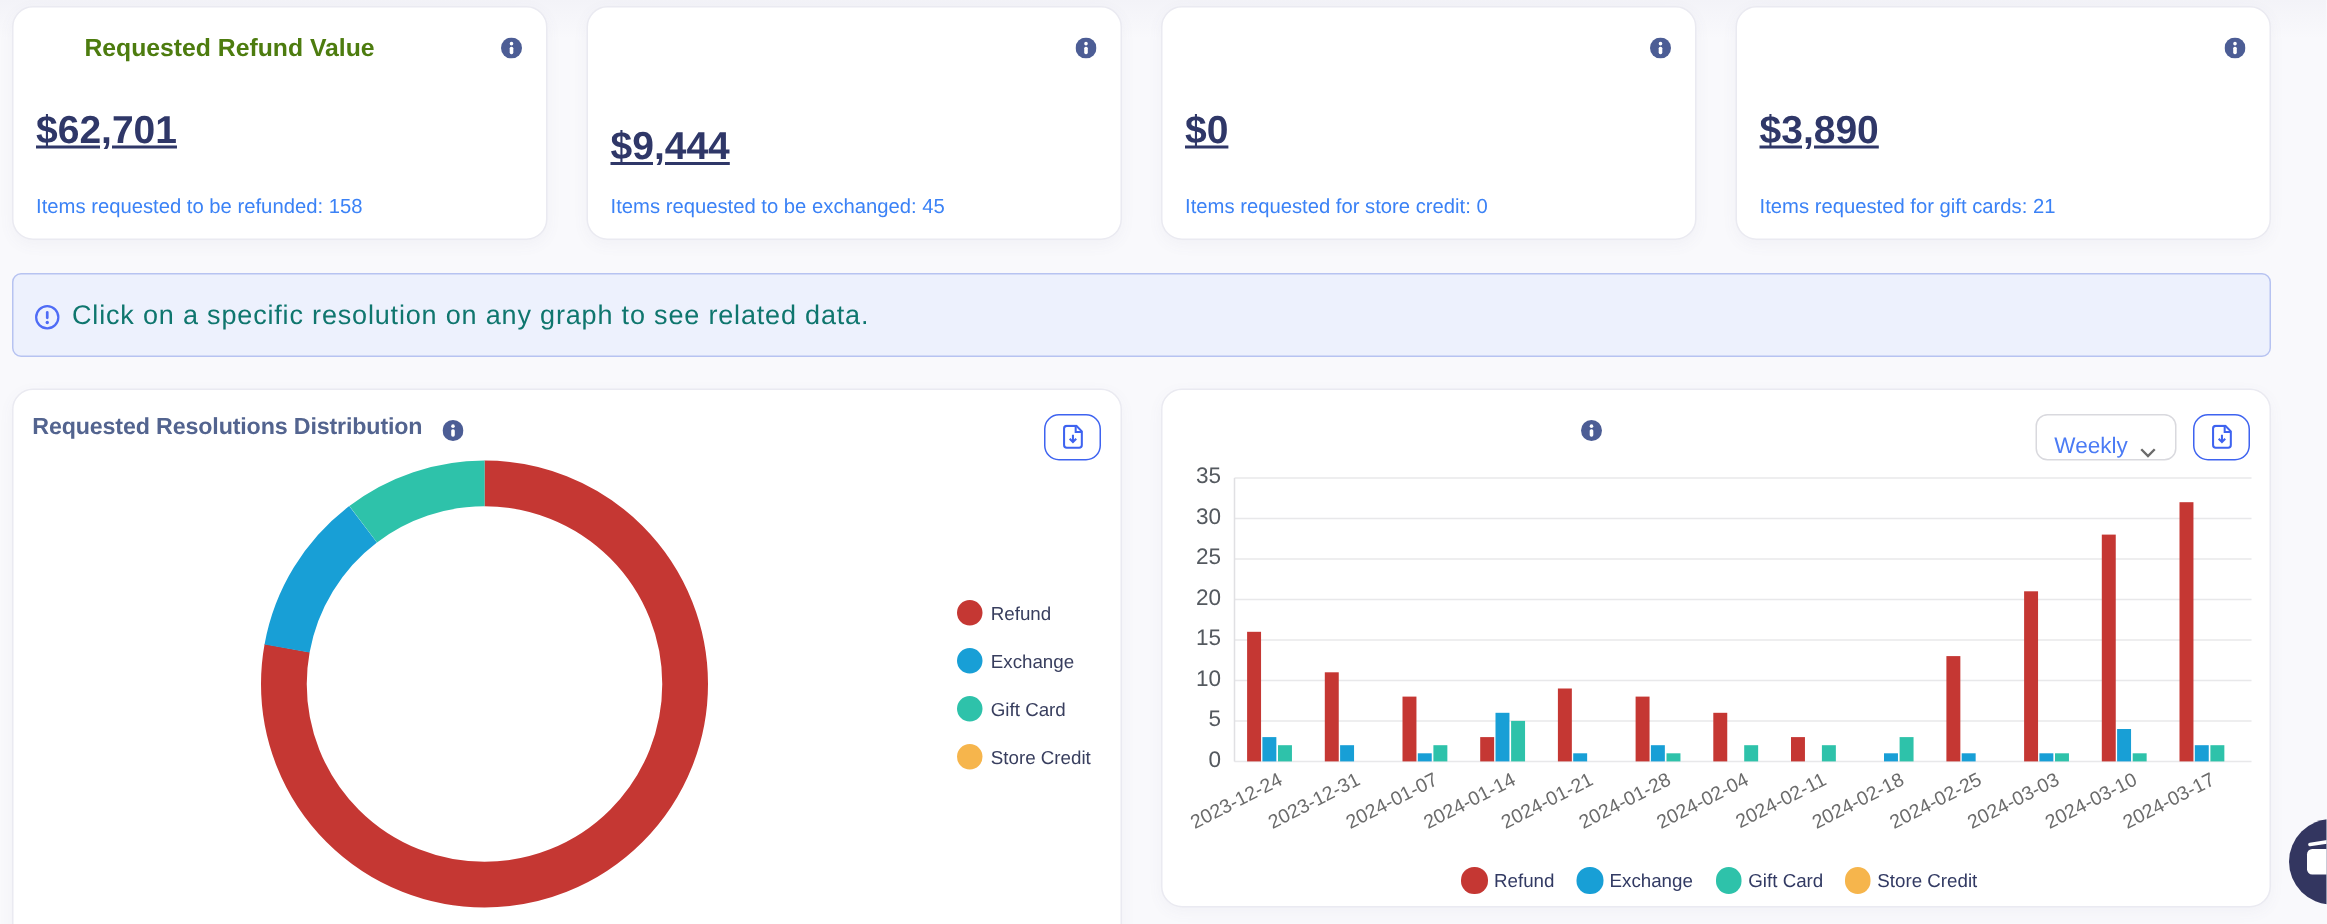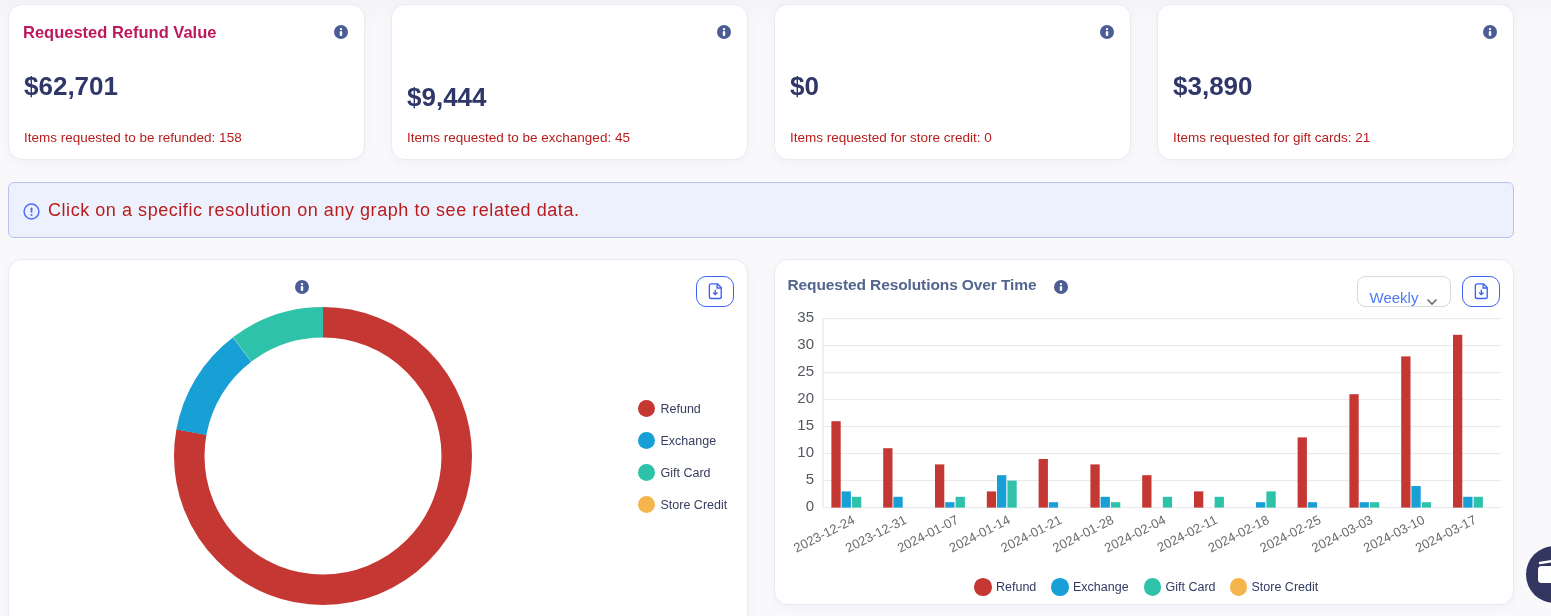--- a/index.html
+++ b/index.html
@@ -13,40 +13,40 @@
     background:linear-gradient(#f3f3f8, rgba(249,249,252,0)); }
   .card {
     position:absolute; background:#fff;
     border:1px solid #eaeaf1; border-radius:14px;
     box-shadow:0 3px 10px rgba(90,90,130,0.05);
   }
   
   .stat { top:4px; width:357px; height:156px; }
   .stat .title {
     position:absolute; left:14px; top:16px; width:260px;
-    font-size:16.5px; font-weight:bold; color:#be185d; line-height:22px;
+    font-size:16.5px; font-weight:bold; color:#4d7c0f; line-height:22px;text-align:center;
   }
   .stat .info { position:absolute; right:16px; top:19.5px; }
   .stat .info svg { display:block; }
   .stat .value {
     position:absolute; left:15px; top:66px;
-    font-size:26px; font-weight:bold; color:#2f3768; line-height:30px;
+    font-size:26px; font-weight:bold; color:#2f3768; line-height:30px;text-decoration:underline;
   }
   .stat .value.low { top:77px;text-align:center; }
   .stat .sub {
     position:absolute; left:15px; top:125px;
-    font-size:13.5px; color:#b91c1c;
+    font-size:13.5px; color:#3b82f6;
   }
   
   .banner {
     position:absolute; left:8px; top:182px; width:1506px; height:56px;
     background:#edf1fd; border:1px solid #b7c3f1; border-radius:6px;
   }
   .banner .btext {
-    position:absolute; left:39px; top:17px; font-size:18px; letter-spacing:0.55px; color:#b91c1c;text-align:right;
+    position:absolute; left:39px; top:17px; font-size:18px; letter-spacing:0.55px; color:#0f766e;text-align:right;
   }
   .banner svg { position:absolute; left:22px; top:202px; }
   
   .chart-title {
     position:absolute; font-size:15.5px; font-weight:bold; color:#53648f; letter-spacing:-0.1px;
   }
   .dl-btn {
     position:absolute; width:38px; height:31px;
     border:1.5px solid #3e63f0; border-radius:10px;
     display:flex; align-items:center; justify-content:center;
@@ -123,20 +123,21 @@
 <div class="banner">
   <svg width="17" height="17" viewBox="0 0 17 17" style="position:absolute;left:14px;top:20px">
     <circle cx="8.5" cy="8.5" r="7.4" fill="none" stroke="#4f6cf6" stroke-width="1.5"></circle>
     <rect x="7.6" y="4.4" width="1.8" height="5.4" rx="0.9" fill="#4f6cf6"></rect>
     <circle cx="8.5" cy="12" r="1.1" fill="#4f6cf6"></circle>
   </svg>
   <div class="btext">Click on a specific resolution on any graph to see related data.</div>
 </div>
 
 <div class="card" style="left:8px; top:259px; width:740px; height:368px; border-bottom-left-radius:0; border-bottom-right-radius:0;">
+  <div class="chart-title" style="left:12.5px; top:15.5px;">Requested Resolutions Distribution</div>
   <svg width="14" height="14" viewBox="0 0 14 14" style="position:absolute; left:286px; top:19.5px;">
       <circle cx="7" cy="7" r="7" fill="#4c5d95"></circle>
       <rect x="5.8" y="2.9" width="2.4" height="2.4" rx="1.2" fill="#fff"></rect>
       <rect x="5.8" y="6.1" width="2.4" height="5" rx="1.1" fill="#fff"></rect>
     </svg>
   <div class="dl-btn" style="left:687px; top:16px;">
     <svg width="14.6" height="16.4" viewBox="0 0 16 18" fill="none" stroke="#3e63f0" stroke-width="1.5">
       <path d="M10.5 1 H3.5 C2.4 1 1.5 1.9 1.5 3 V15 C1.5 16.1 2.4 17 3.5 17 H12.5 C13.6 17 14.5 16.1 14.5 15 V5 Z"></path>
       <path d="M10 1 V5.5 H14.5"></path>
       <path d="M8 7.5 V12.5"></path>
@@ -165,21 +166,20 @@
         <span class="lbl">Gift Card</span>
       </div>
     <div class="dlegend-item" style="top:236.1px;">
         <span class="dot" style="background:#f6b54c"></span>
         <span class="lbl">Store Credit</span>
       </div>
   </div>
 </div>
 
 <div class="card" style="left:774px; top:259px; width:740px; height:346px;">
-  <div class="chart-title" style="left:12.5px; top:15.5px;">Requested Resolutions Over Time</div>
   <svg width="14" height="14" viewBox="0 0 14 14" style="position:absolute; left:279px; top:19.5px;">
       <circle cx="7" cy="7" r="7" fill="#4c5d95"></circle>
       <rect x="5.8" y="2.9" width="2.4" height="2.4" rx="1.2" fill="#fff"></rect>
       <rect x="5.8" y="6.1" width="2.4" height="5" rx="1.1" fill="#fff"></rect>
     </svg>
   <div class="weekly">Weekly
     <svg width="12" height="8" viewBox="0 0 12 8" fill="none" stroke="#6b6b6b" stroke-width="1.6">
         <path d="M1.5 1.5 L6 6 L10.5 1.5"></path>
       </svg>
   </div>

